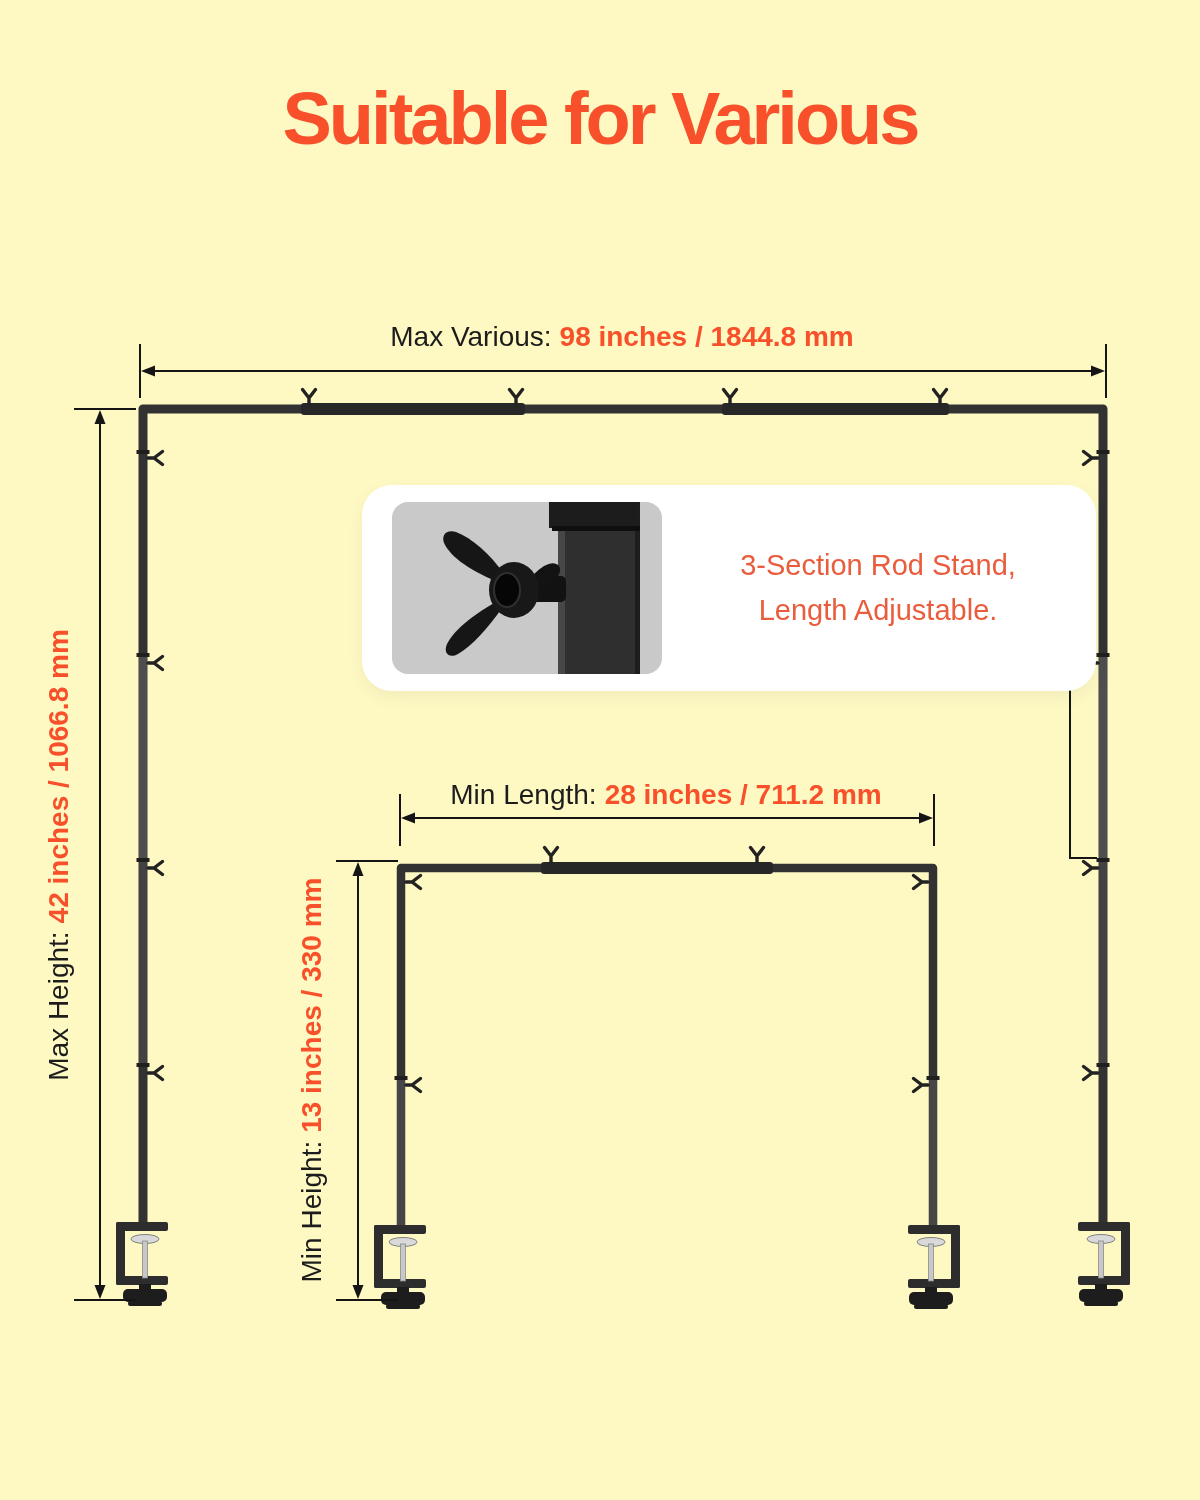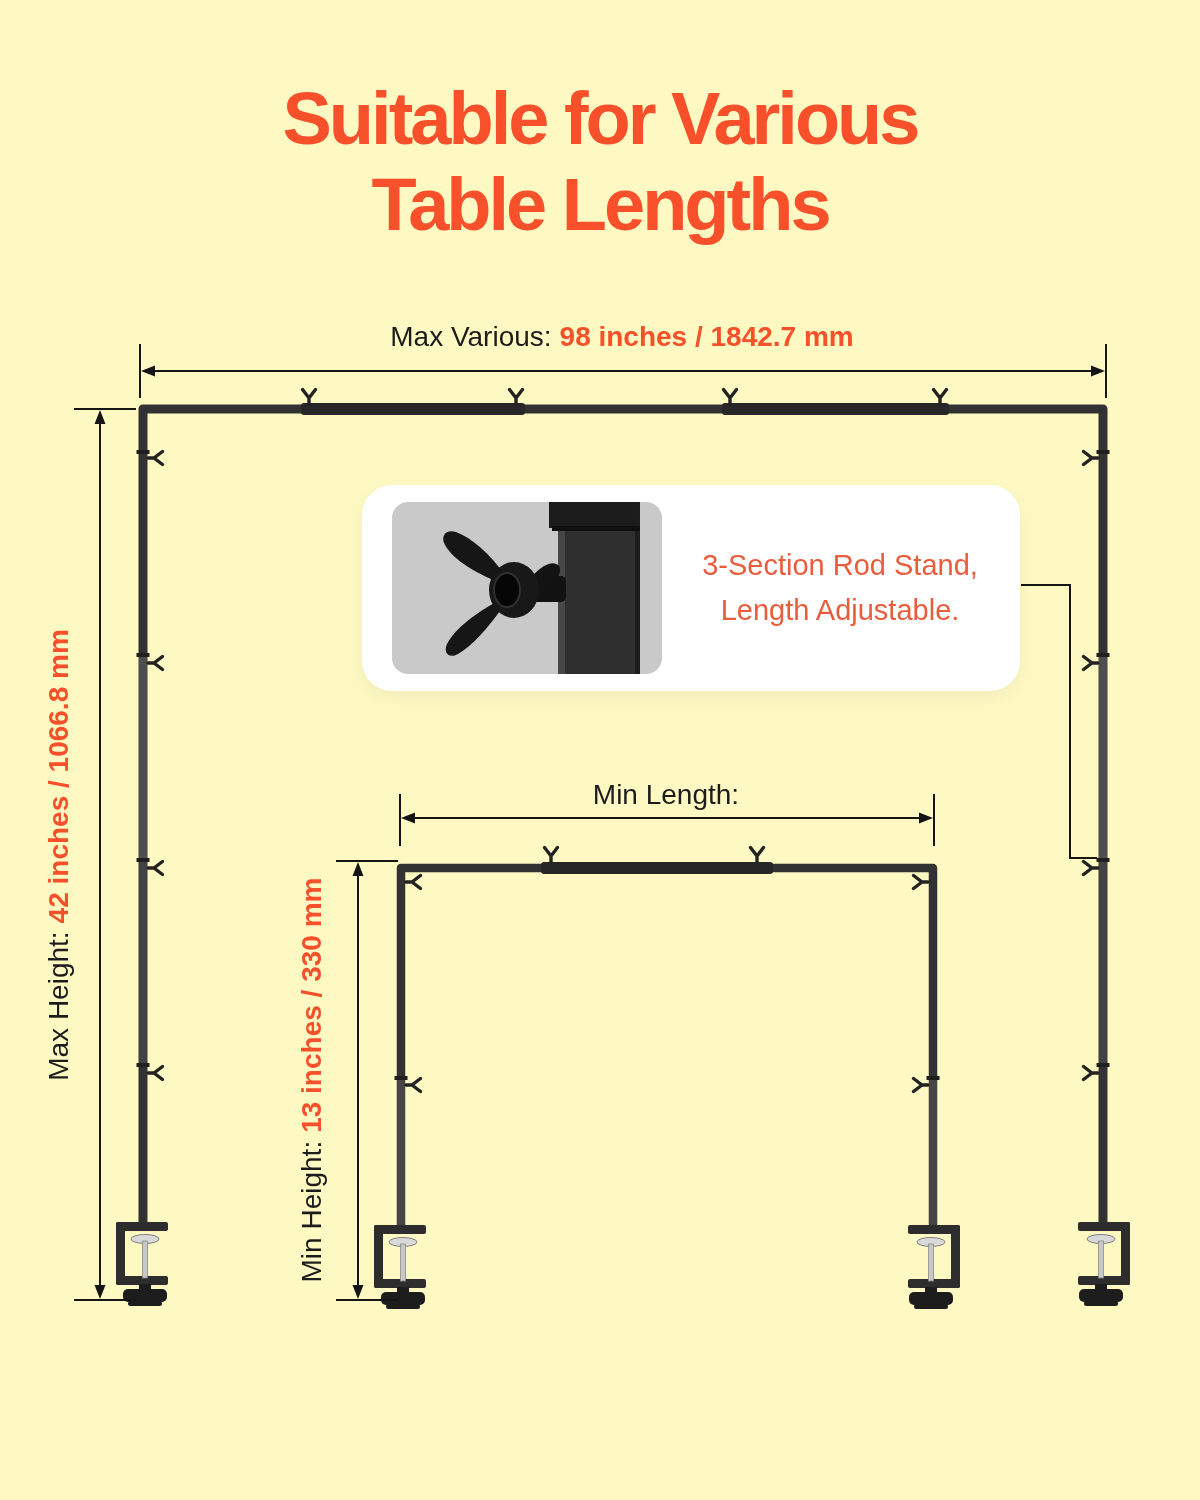--- a/index.html
+++ b/index.html
@@ -17,21 +17,21 @@
   .diagram{position:absolute;left:0;top:0;}
   .dim-label{
     position:absolute;width:600px;height:42px;
     display:flex;align-items:center;justify-content:center;gap:8px;
     font-size:28px;white-space:nowrap;
   }
   .dim-label .lbl{color:#1c1c1c;font-weight:500;}
   .dim-label .val{color:#f7502a;font-weight:700;}
   .dim-label.vert{transform:rotate(-90deg);}
   .callout{
-    position:absolute;left:362px;top:485px;width:658px;height:206px;
+    position:absolute;left:362px;top:485px;width:734px;height:206px;
     background:#ffffff;border-radius:30px;
     box-shadow:0 6px 18px rgba(0,0,0,0.05);
   }
   .callout-img{
     position:absolute;left:30px;top:17px;width:270px;height:172px;
     background:#c9c9c9;border-radius:16px;overflow:hidden;
   }
   .callout-text{
     position:absolute;left:306px;top:0;right:8px;height:100%;
     display:flex;flex-direction:column;align-items:center;justify-content:center;
@@ -39,21 +39,20 @@
     text-align:center;white-space:nowrap;
   }
 </style>
 </head>
 <body>
 
 <div class="stage">
 
   <h1 class="title">
     <span>Suitable for Various</span>
-    <span>Table Lengths</span>
   </h1>
 
   <svg class="diagram" width="1200" height="1500" viewBox="0 0 1200 1500">
     <defs>
       <g id="clipY">
         <path d="M0,0 L0,-7 M0,-6 L-6.5,-14.5 M0,-6 L6.5,-14.5" stroke="#222222" stroke-width="3.4" stroke-linecap="round" fill="none"></path>
       </g>
       <g id="clamp">
         <rect x="-27" y="0" width="52" height="9" rx="2" fill="#2d2d2d"></rect>
         <rect x="-27" y="0" width="9" height="63" rx="2" fill="#2d2d2d"></rect>
@@ -147,30 +146,31 @@
       <path d="M336,861 H398 M336,1300 H398 M358,874 V1287" fill="none"></path>
       <polygon points="358,862 352.5,876 363.5,876" fill="#151515" stroke="none"></polygon>
       <polygon points="358,1299 352.5,1285 363.5,1285" fill="#151515" stroke="none"></polygon>
     </g>
 
     <path d="M1021,585 H1070 V858 H1097" stroke="#151515" stroke-width="2" fill="none"></path>
   </svg>
 
   <div class="dim-label" style="left:322px;top:316px;">
     <span class="lbl">Max Various:</span>
-    <span class="val">98 inches / 1842.7 mm</span>
+    <span class="val">98 inches / 1844.8 mm</span>
   </div>
 
   <div class="dim-label vert" style="left:-241px;top:834px;">
     <span class="lbl">Max Height:</span>
     <span class="val">42 inches / 1066.8 mm</span>
   </div>
 
   <div class="dim-label" style="left:366px;top:774px;">
     <span class="lbl">Min Length:</span>
+    <span class="val">28 inches / 711.2 mm</span>
   </div>
 
   <div class="dim-label vert" style="left:12px;top:1059px;">
     <span class="lbl">Min Height:</span>
     <span class="val">13 inches / 330 mm</span>
   </div>
 
   <div class="callout">
     <div class="callout-img">
       <svg width="270" height="172" viewBox="0 0 270 172">

